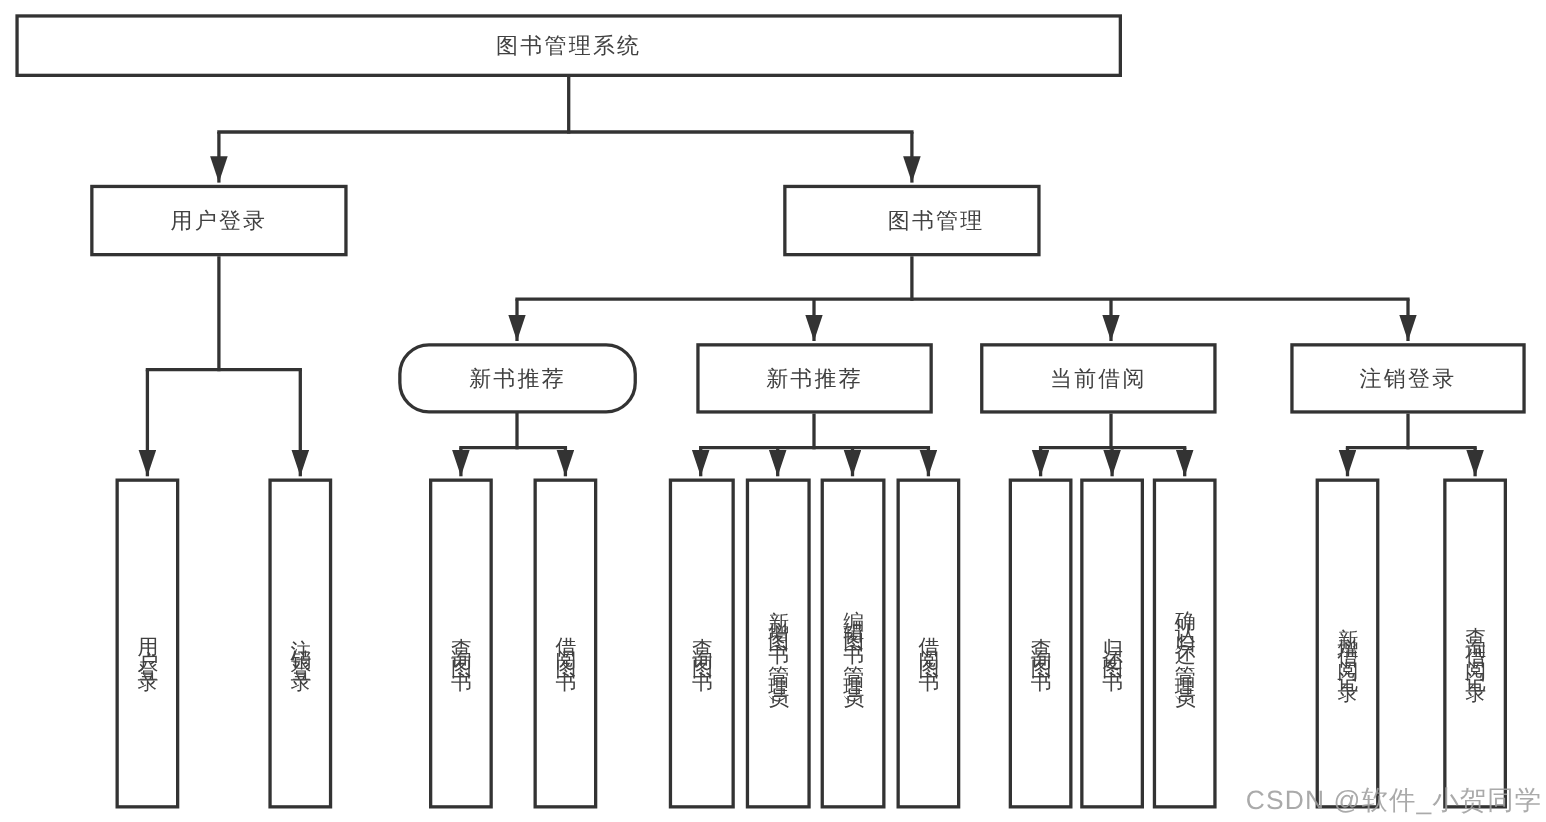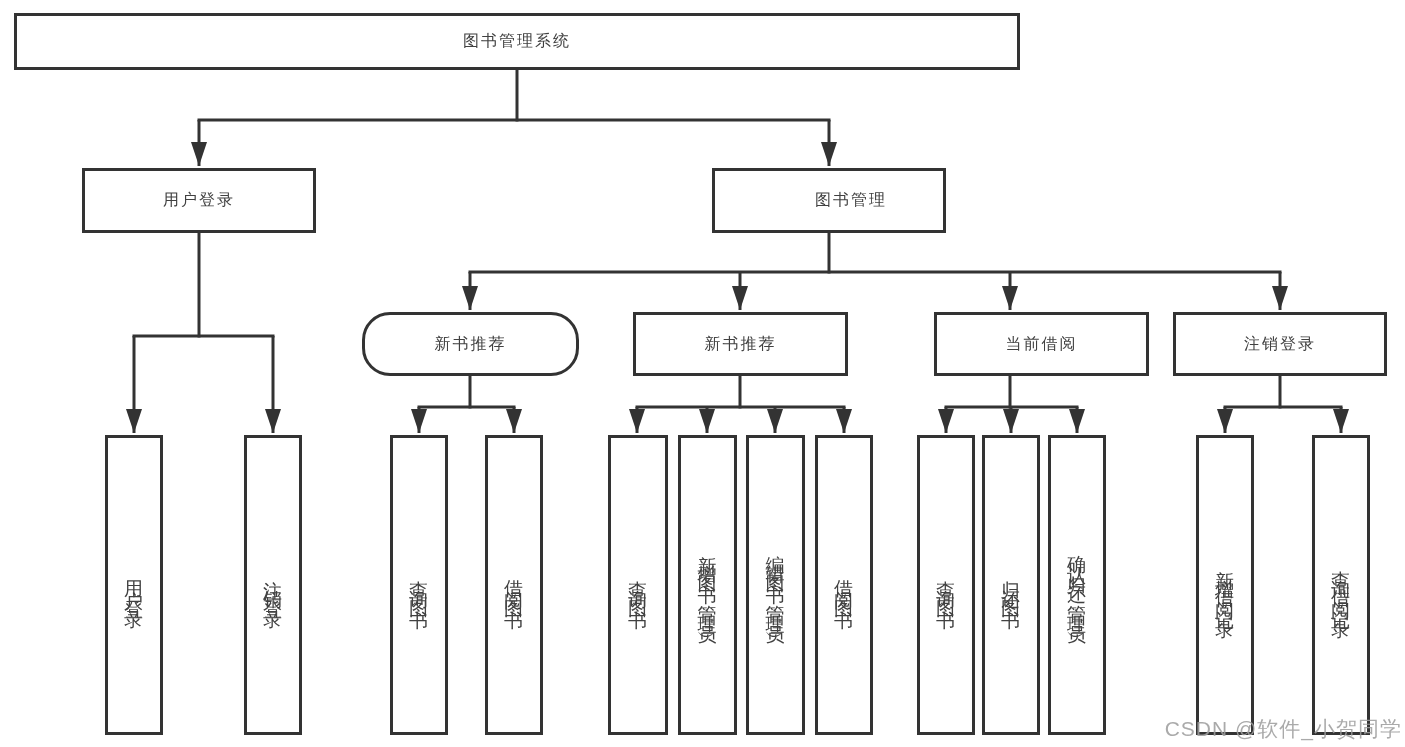--- a/index.html
+++ b/index.html
@@ -27,21 +27,21 @@
     background: #ffffff;
     border: 3px solid #333333;
     color: #414141;
     display: flex;
     align-items: center;
     justify-content: center;
     text-align: center;
     z-index: 2;
   }
   .h-node {
-    font-size: 16px;
+    font-size: 20px;
     letter-spacing: 2px;
   }
   .root-node {
     left: 14px; top: 13px;
     width: 1006px; height: 57px;
   }
   .l2-node { height: 65px; top: 168px; width: 234px; }
   .l3-node { height: 64px; top: 312px; }
   .leaf {
     top: 435px;
@@ -53,21 +53,21 @@
     text-orientation: mixed;
     font-size: 19px;
     letter-spacing: 10px;
     line-height: 1;
     color: #414141;
   }
   .watermark {
     position: absolute;
     right: 3px;
     bottom: 4px;
-    font-size: 21px;
+    font-size: 24px;
     color: rgba(158, 158, 158, 0.88);
     letter-spacing: 1px;
     z-index: 5;
     white-space: nowrap;
   }
 </style>
 </head>
 <body>
 
 <div id="stage">
@@ -122,21 +122,21 @@
     </g>
   </svg>
 
   <div class="node h-node root-node">图书管理系统</div>
 
   <div class="node h-node l2-node" style="left:82px;">用户登录</div>
   <div class="node h-node l2-node" style="left:712px;padding-left:44px;">图书管理</div>
 
   <div class="node h-node l3-node" style="left:362px; width:217px;border-radius:28px;">新书推荐</div>
   <div class="node h-node l3-node" style="left:633px; width:215px;">新书推荐</div>
-  <div class="node h-node l3-node" style="left:934px; width:215px;">当前借阅</div>
+  <div class="node h-node l3-node" style="left:891px; width:215px;">当前借阅</div>
   <div class="node h-node l3-node" style="left:1173px; width:214px;">注销登录</div>
 
   <div class="node leaf" style="left:105px;">
     <span>用户登录</span>
   </div>
   <div class="node leaf" style="left:244px;">
     <span>注销登录</span>
   </div>
 
   <div class="node leaf" style="left:390px;">

